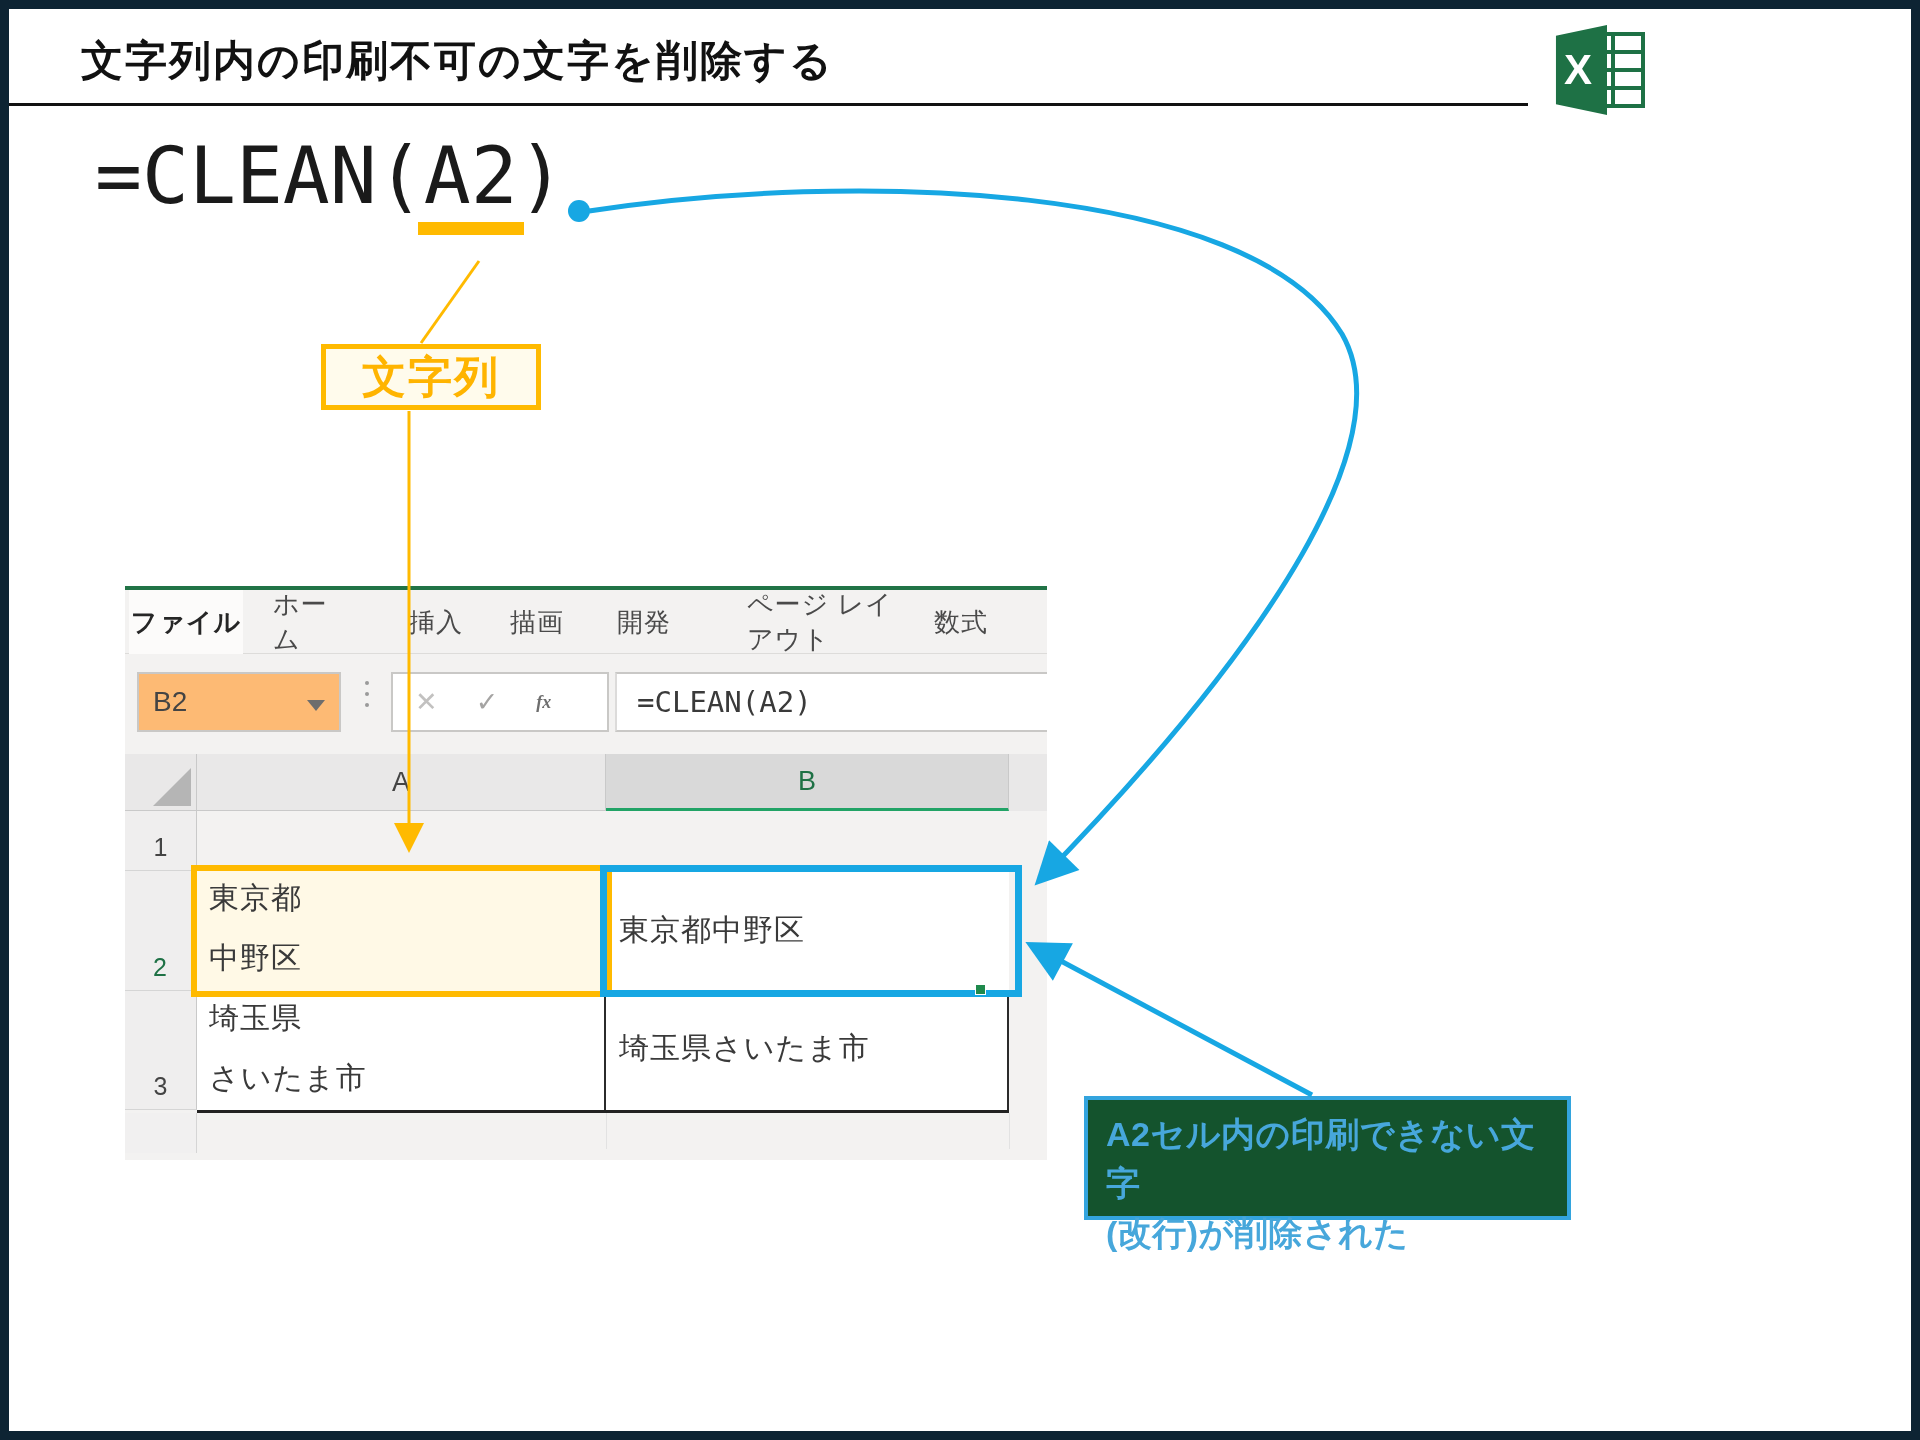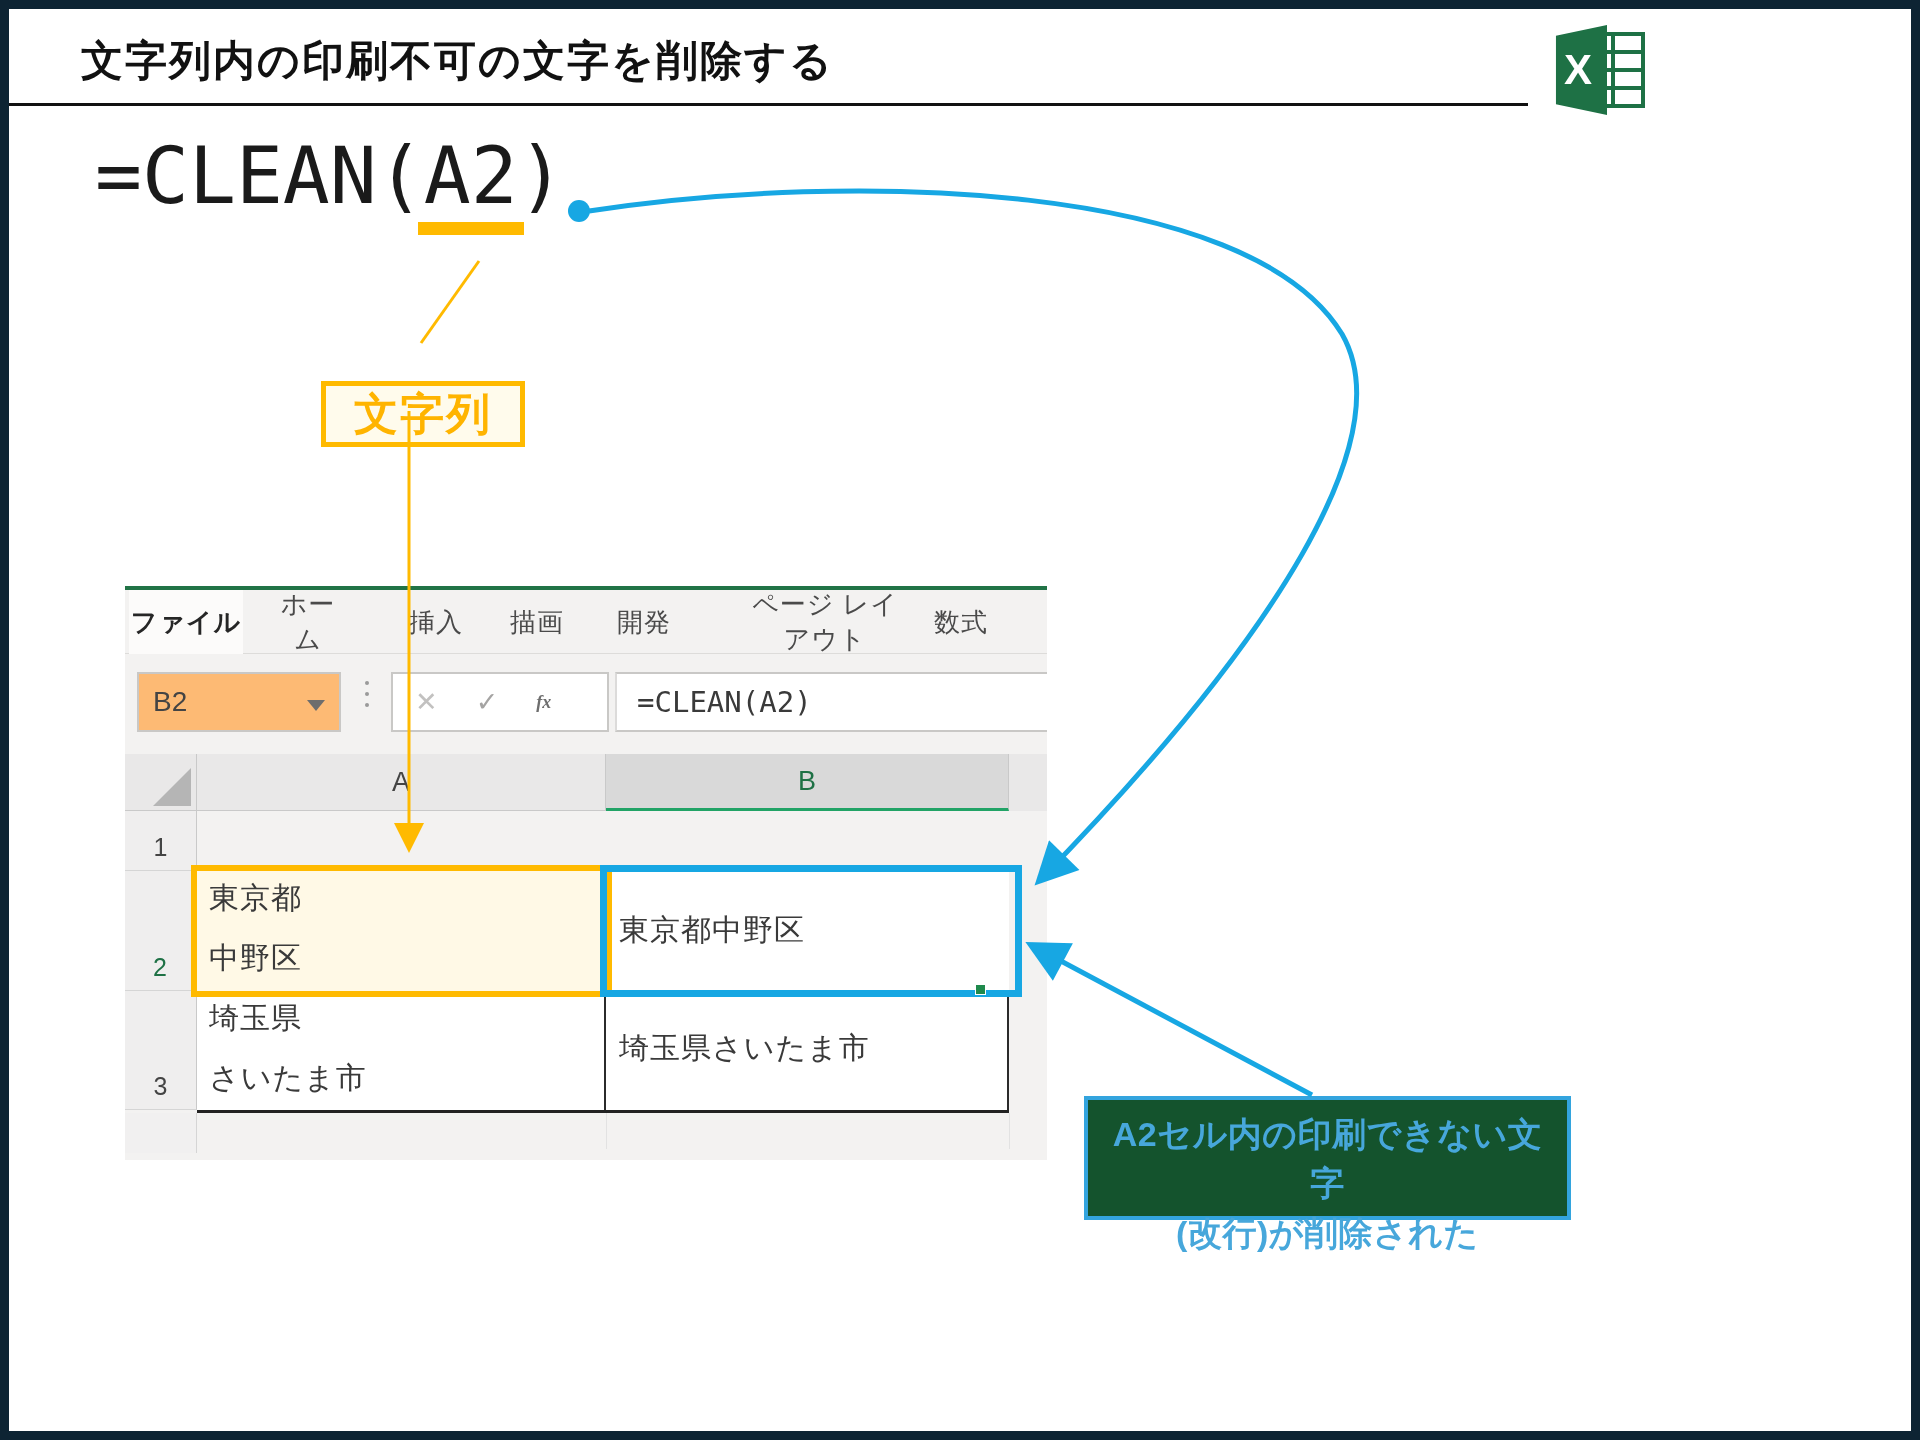--- a/index.html
+++ b/index.html
@@ -1,20 +1,20 @@
 <!DOCTYPE html>
 <html><head>
 <meta charset="utf-8">
 <style>
   * { margin:0; padding:0; box-sizing:border-box; }
   html,body { background:#fff; }
   body { font-family:"Liberation Sans","DejaVu Sans",sans-serif; }
   .page {
     position:relative; width:1920px; height:1440px; background:#fff;
-    border:9px solid #0d2433; overflow:hidden;text-align:center;
+    border:9px solid #0d2433; overflow:hidden;
   }
   
   .title {
     position:absolute; left:72px; top:24px; font-size:42px; font-weight:bold;
     color:#111; letter-spacing:2px;
   }
   .title-underline { position:absolute; left:0; top:94px; width:1519px; height:3px; background:#111; }
   
   .logo { position:absolute; left:1540px; top:16px; display:flex; align-items:center; gap:16px; }
   .logo-icon { position:relative; width:96px; height:90px; }
@@ -35,22 +35,22 @@
   .formula {
     position:absolute; left:86px; top:122px; font-family:"DejaVu Sans Mono","Liberation Mono",monospace;
     font-size:78px; font-weight:300; color:#1a1a1a; white-space:nowrap;
   }
   .formula .arg { position:relative; }
   .formula .arg .arg-underline {
     position:absolute; left:-6px; right:-6px; bottom:-14px; height:13px; background:#FFBA00;
   }
   
   .label-box {
-    position:absolute; left:312px; top:335px; width:204px; height:66px;
-    background:#FFFBEC; border:5px solid #FFBA00; display:flex; align-items:center; justify-content:center;margin-top:37px;
+    position:absolute; left:312px; top:335px; width:220px; height:66px;
+    background:#FFFBEC; border:5px solid #FFBA00; display:flex; align-items:center; justify-content:center;
   }
   .label-box span { font-size:44px; font-weight:bold; color:#FFB400; letter-spacing:2px; }
   
   .excel { position:absolute; left:116px; top:577px; width:922px; height:574px; background:#F3F2F1; }
   .xl-topline { position:absolute; left:0; top:0; width:100%; height:4px; background:#217346; }
   .xl-tabs { position:absolute; left:0; top:4px; width:100%; height:64px; border-bottom:1px solid #DDDCDA; }
   .xl-tab { position:absolute; top:0; height:64px; display:flex; align-items:center; justify-content:center;
     font-size:26px; color:#4a4a4a; letter-spacing:1px; }
   .xl-tab.file { left:4px; width:114px; background:#FCFBFA; font-weight:bold; color:#262626; }
   .xl-tab.t1 { left:148px; width:70px; }

